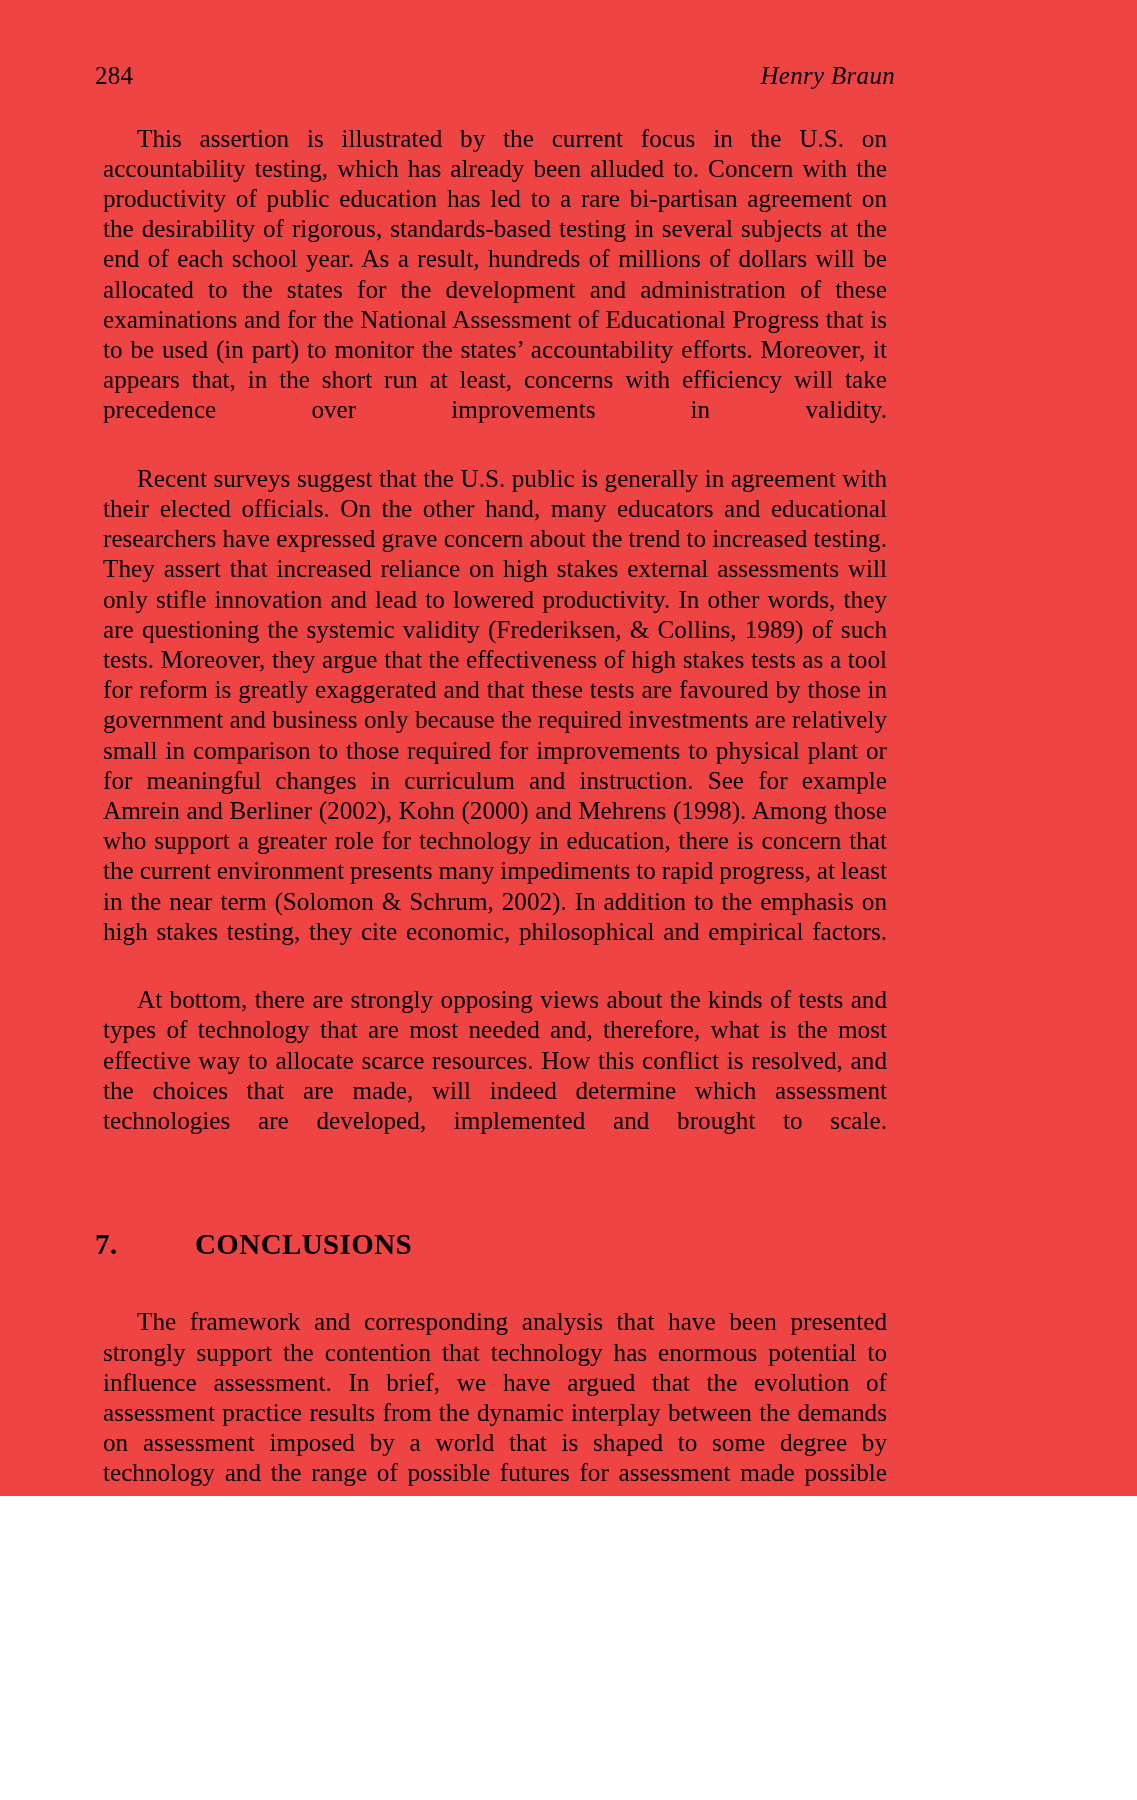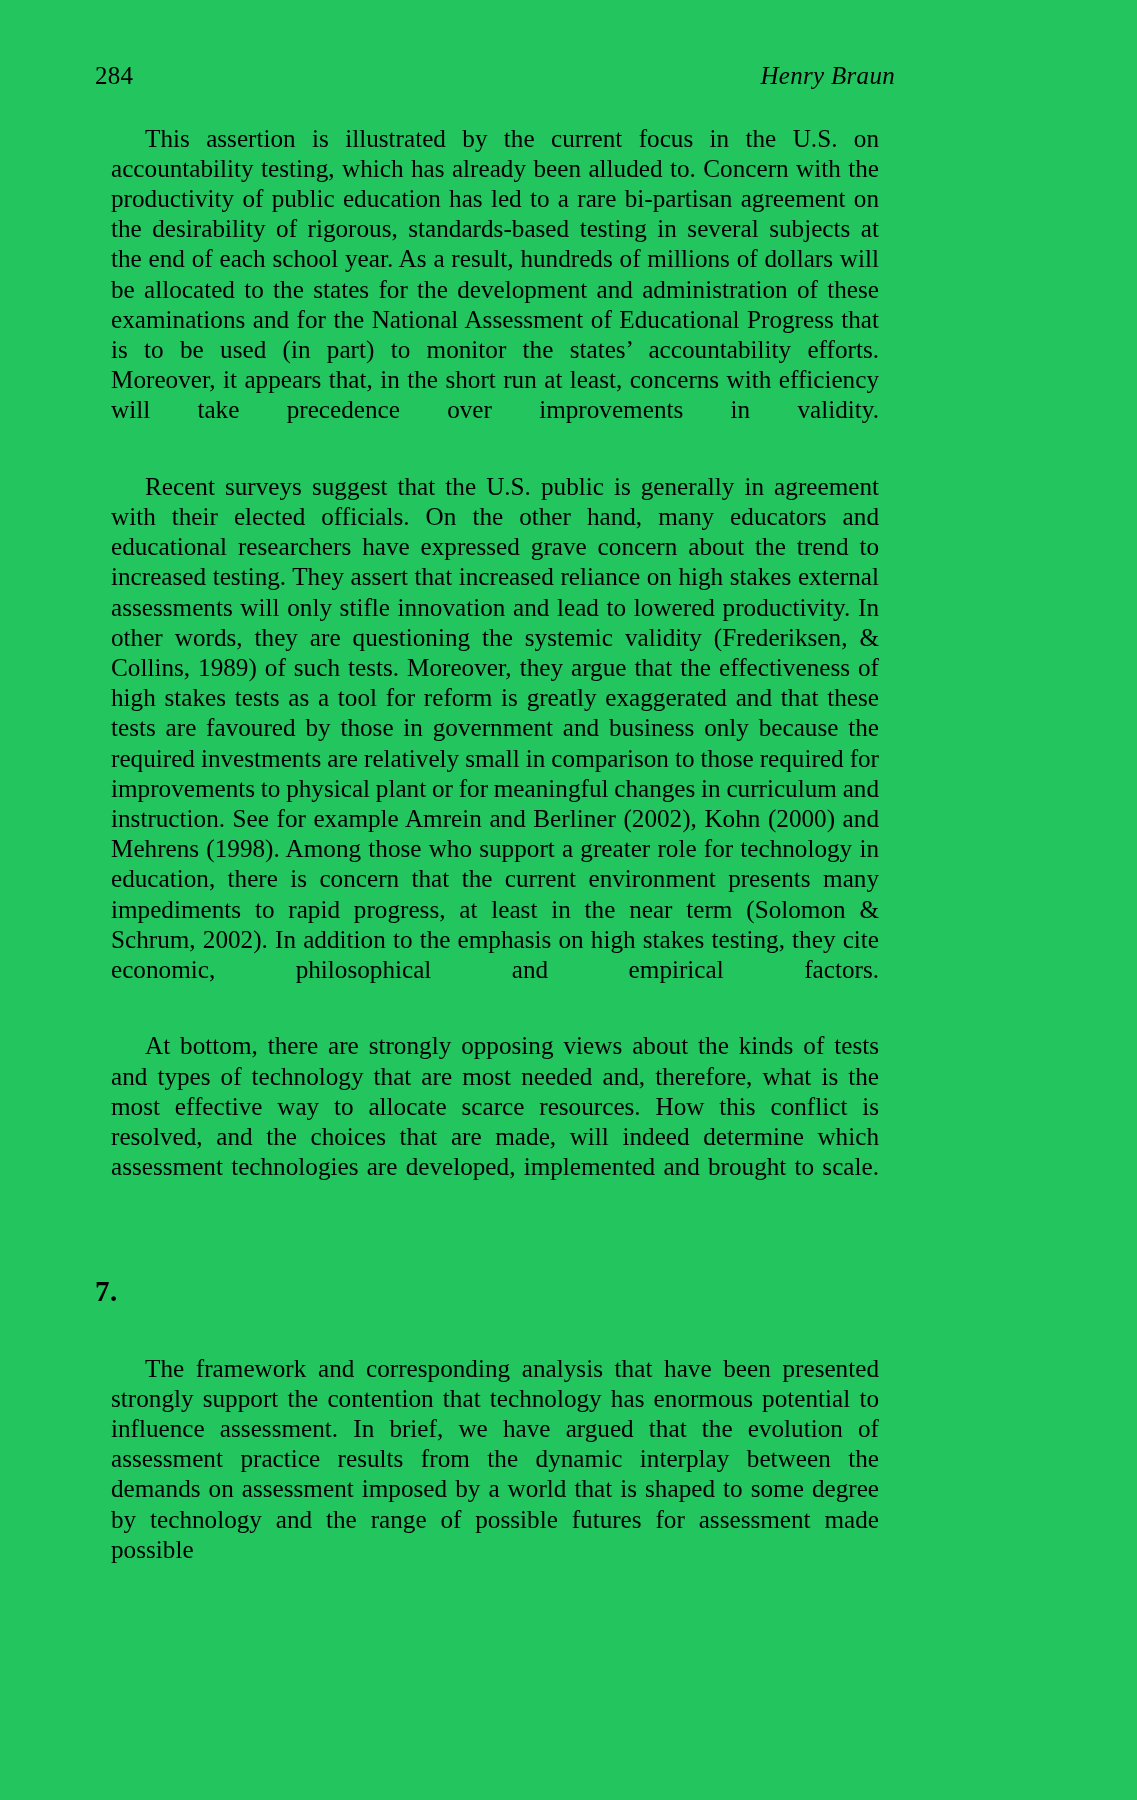--- a/index.html
+++ b/index.html
@@ -11,22 +11,22 @@
   body {
     width: 1137px;
     height: 1800px;
     font-family: "Liberation Serif", "DejaVu Serif", serif;
     color: #000000;
     -webkit-font-smoothing: antialiased;
   }
   .page {
     position: relative;
     width: 1137px;
-    height: 1800px;
-    background: #22c55e;
+    height: 1496px;
+    background: #ef4444;
     overflow: hidden;
   }
   .content {
     position: absolute;
     left: 95px;
     top: 62px;
     width: 800px;
   }
 
   
@@ -49,21 +49,21 @@
     letter-spacing: 0.3px;
     margin-left: 46px;
   }
 
   
   .body-par {
     font-size: 25.2px;
     line-height: 30.2px;
     text-align: justify;
     text-justify: inter-word;
-    margin: 16px;
+    margin: 8px;
     text-indent: 34px;
     hyphens: none;
     word-spacing: 0.2px;
   }
   .body-par + .body-par {
     margin-top: 0;
   }
   .body-par.tight {
     word-spacing: -0.6px;
   }
@@ -105,18 +105,19 @@
     </div>
 
     <p class="body-par">This assertion is illustrated by the current focus in the U.S. on accountability testing, which has already been alluded to. Concern with the productivity of public education has led to a rare bi-partisan agreement on the desirability of rigorous, standards-based testing in several subjects at the end of each school year. As a result, hundreds of millions of dollars will be allocated to the states for the development and administration of these examinations and for the National Assessment of Educational Progress that is to be used (in part) to monitor the states’ accountability efforts. Moreover, it appears that, in the short run at least, concerns with efficiency will take precedence over improvements in validity.</p>
 
     <p class="body-par tight">Recent surveys suggest that the U.S. public is generally in agreement with their elected officials. On the other hand, many educators and educational researchers have expressed grave concern about the trend to increased testing. They assert that increased reliance on high stakes external assessments will only stifle innovation and lead to lowered productivity. In other words, they are questioning the systemic validity (Frederiksen, &amp; Collins, 1989) of such tests. Moreover, they argue that the effectiveness of high stakes tests as a tool for reform is greatly exaggerated and that these tests are favoured by those in government and business only because the required investments are relatively small in comparison to those required for improvements to physical plant or for meaningful changes in curriculum and instruction. See for example Amrein and Berliner (2002), Kohn (2000) and Mehrens (1998). Among those who support a greater role for technology in education, there is concern that the current environment presents many impediments to rapid progress, at least in the near term (Solomon &amp; Schrum, 2002). In addition to the emphasis on high stakes testing, they cite economic, philosophical and empirical factors.</p>
 
     <p class="body-par">At bottom, there are strongly opposing views about the kinds of tests and types of technology that are most needed and, therefore, what is the most effective way to allocate scarce resources. How this conflict is resolved, and the choices that are made, will indeed determine which assessment technologies are developed, implemented and brought to scale.</p>
 
     <div class="section-heading">
       <span class="section-number">7.</span>
+      <span class="section-title">CONCLUSIONS</span>
     </div>
 
     <p class="body-par">The framework and corresponding analysis that have been presented strongly support the contention that technology has enormous potential to influence assessment. In brief, we have argued that the evolution of assessment practice results from the dynamic interplay between the demands on assessment imposed by a world that is shaped to some degree by technology and the range of possible futures for assessment made possible</p>
 
   </div>
 </div>
 
 </body></html>

